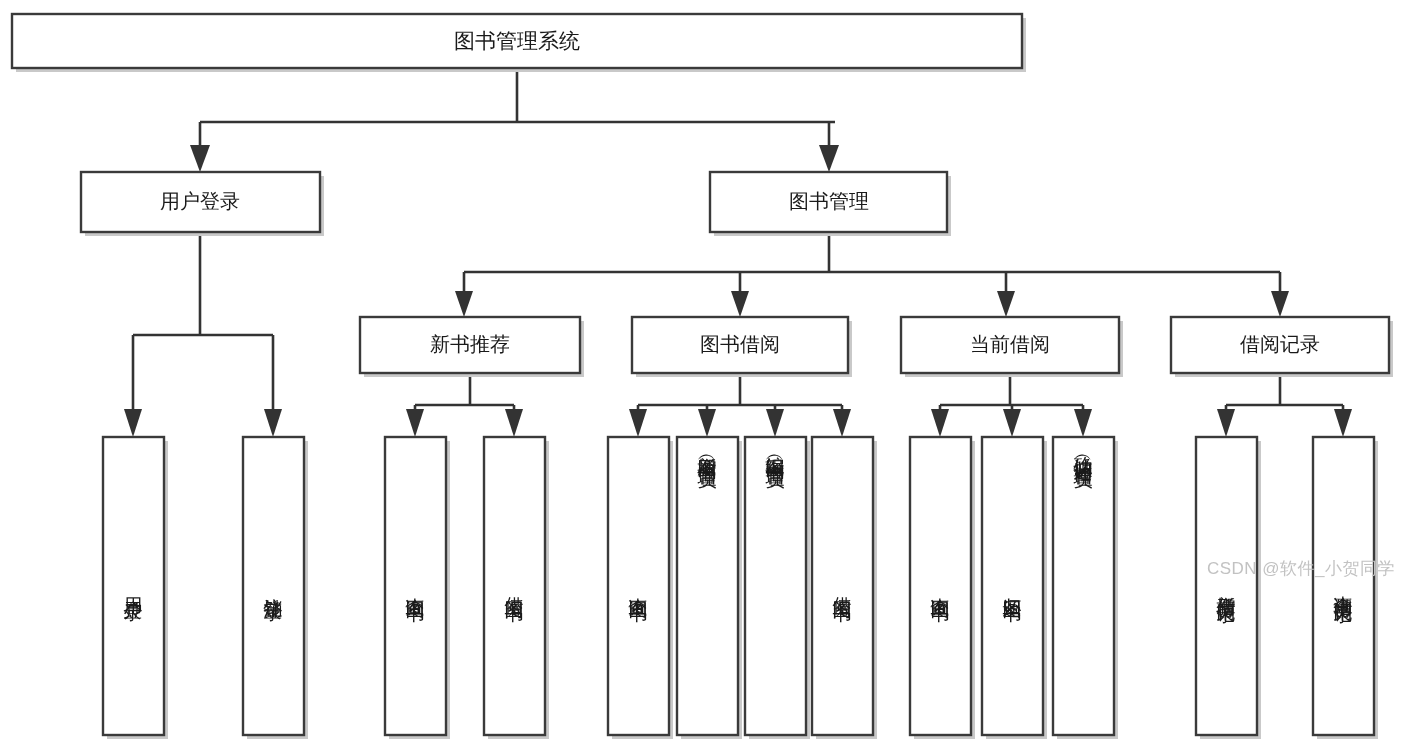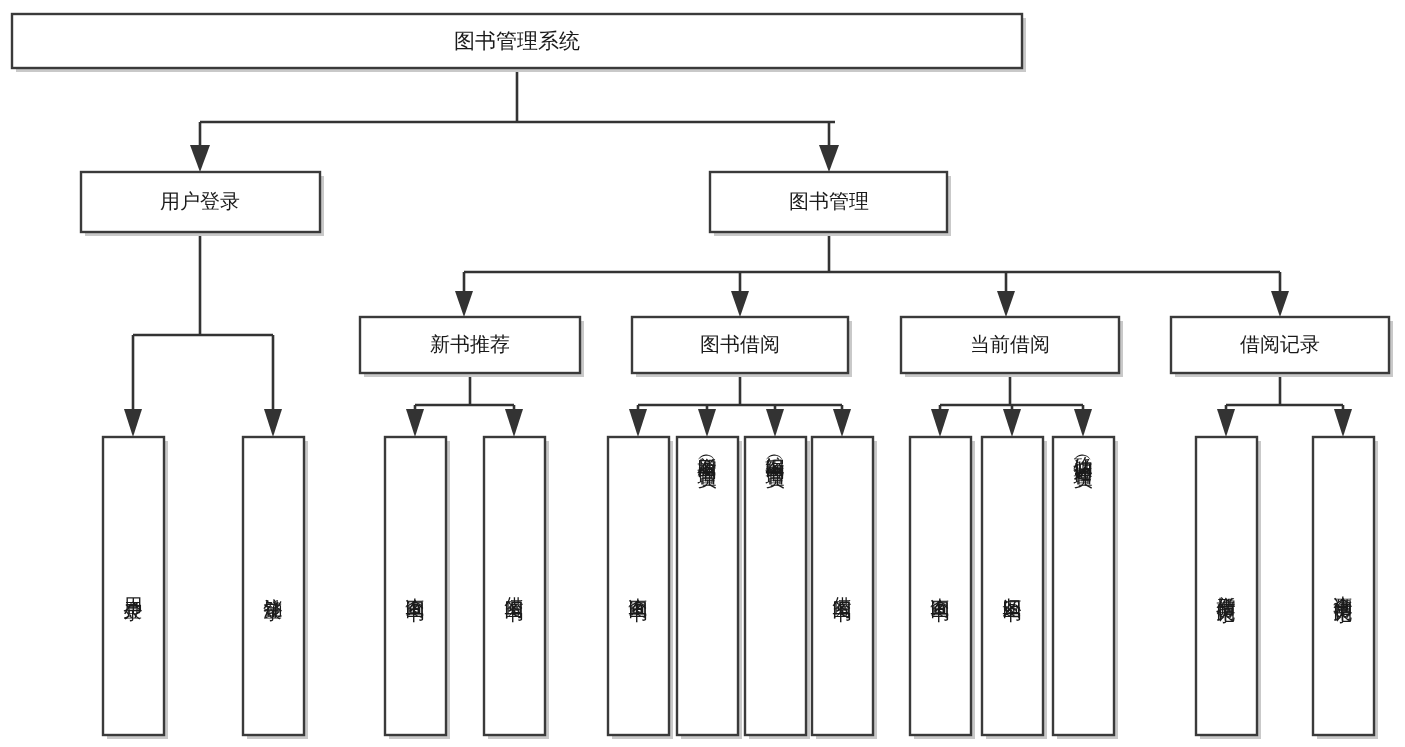--- a/index.html
+++ b/index.html
@@ -290,13 +290,14 @@
   <div class="leaf-label-wrap" style="left:1053px; top:441px; width:61px; height:298px; align-items:flex-start;">
     <span class="leaf-label">确认归还（管理员）</span>
   </div>
   <div class="leaf-label-wrap" style="left:1196px; top:437px; width:61px; height:298px;">
     <span class="leaf-label">新增借阅记录</span>
   </div>
   <div class="leaf-label-wrap" style="left:1313px; top:437px; width:61px; height:298px;">
     <span class="leaf-label">查询借阅记录</span>
   </div>
 
+  <div id="watermark">CSDN @软件_小贺同学</div>
 </div>
 
 </body></html>

